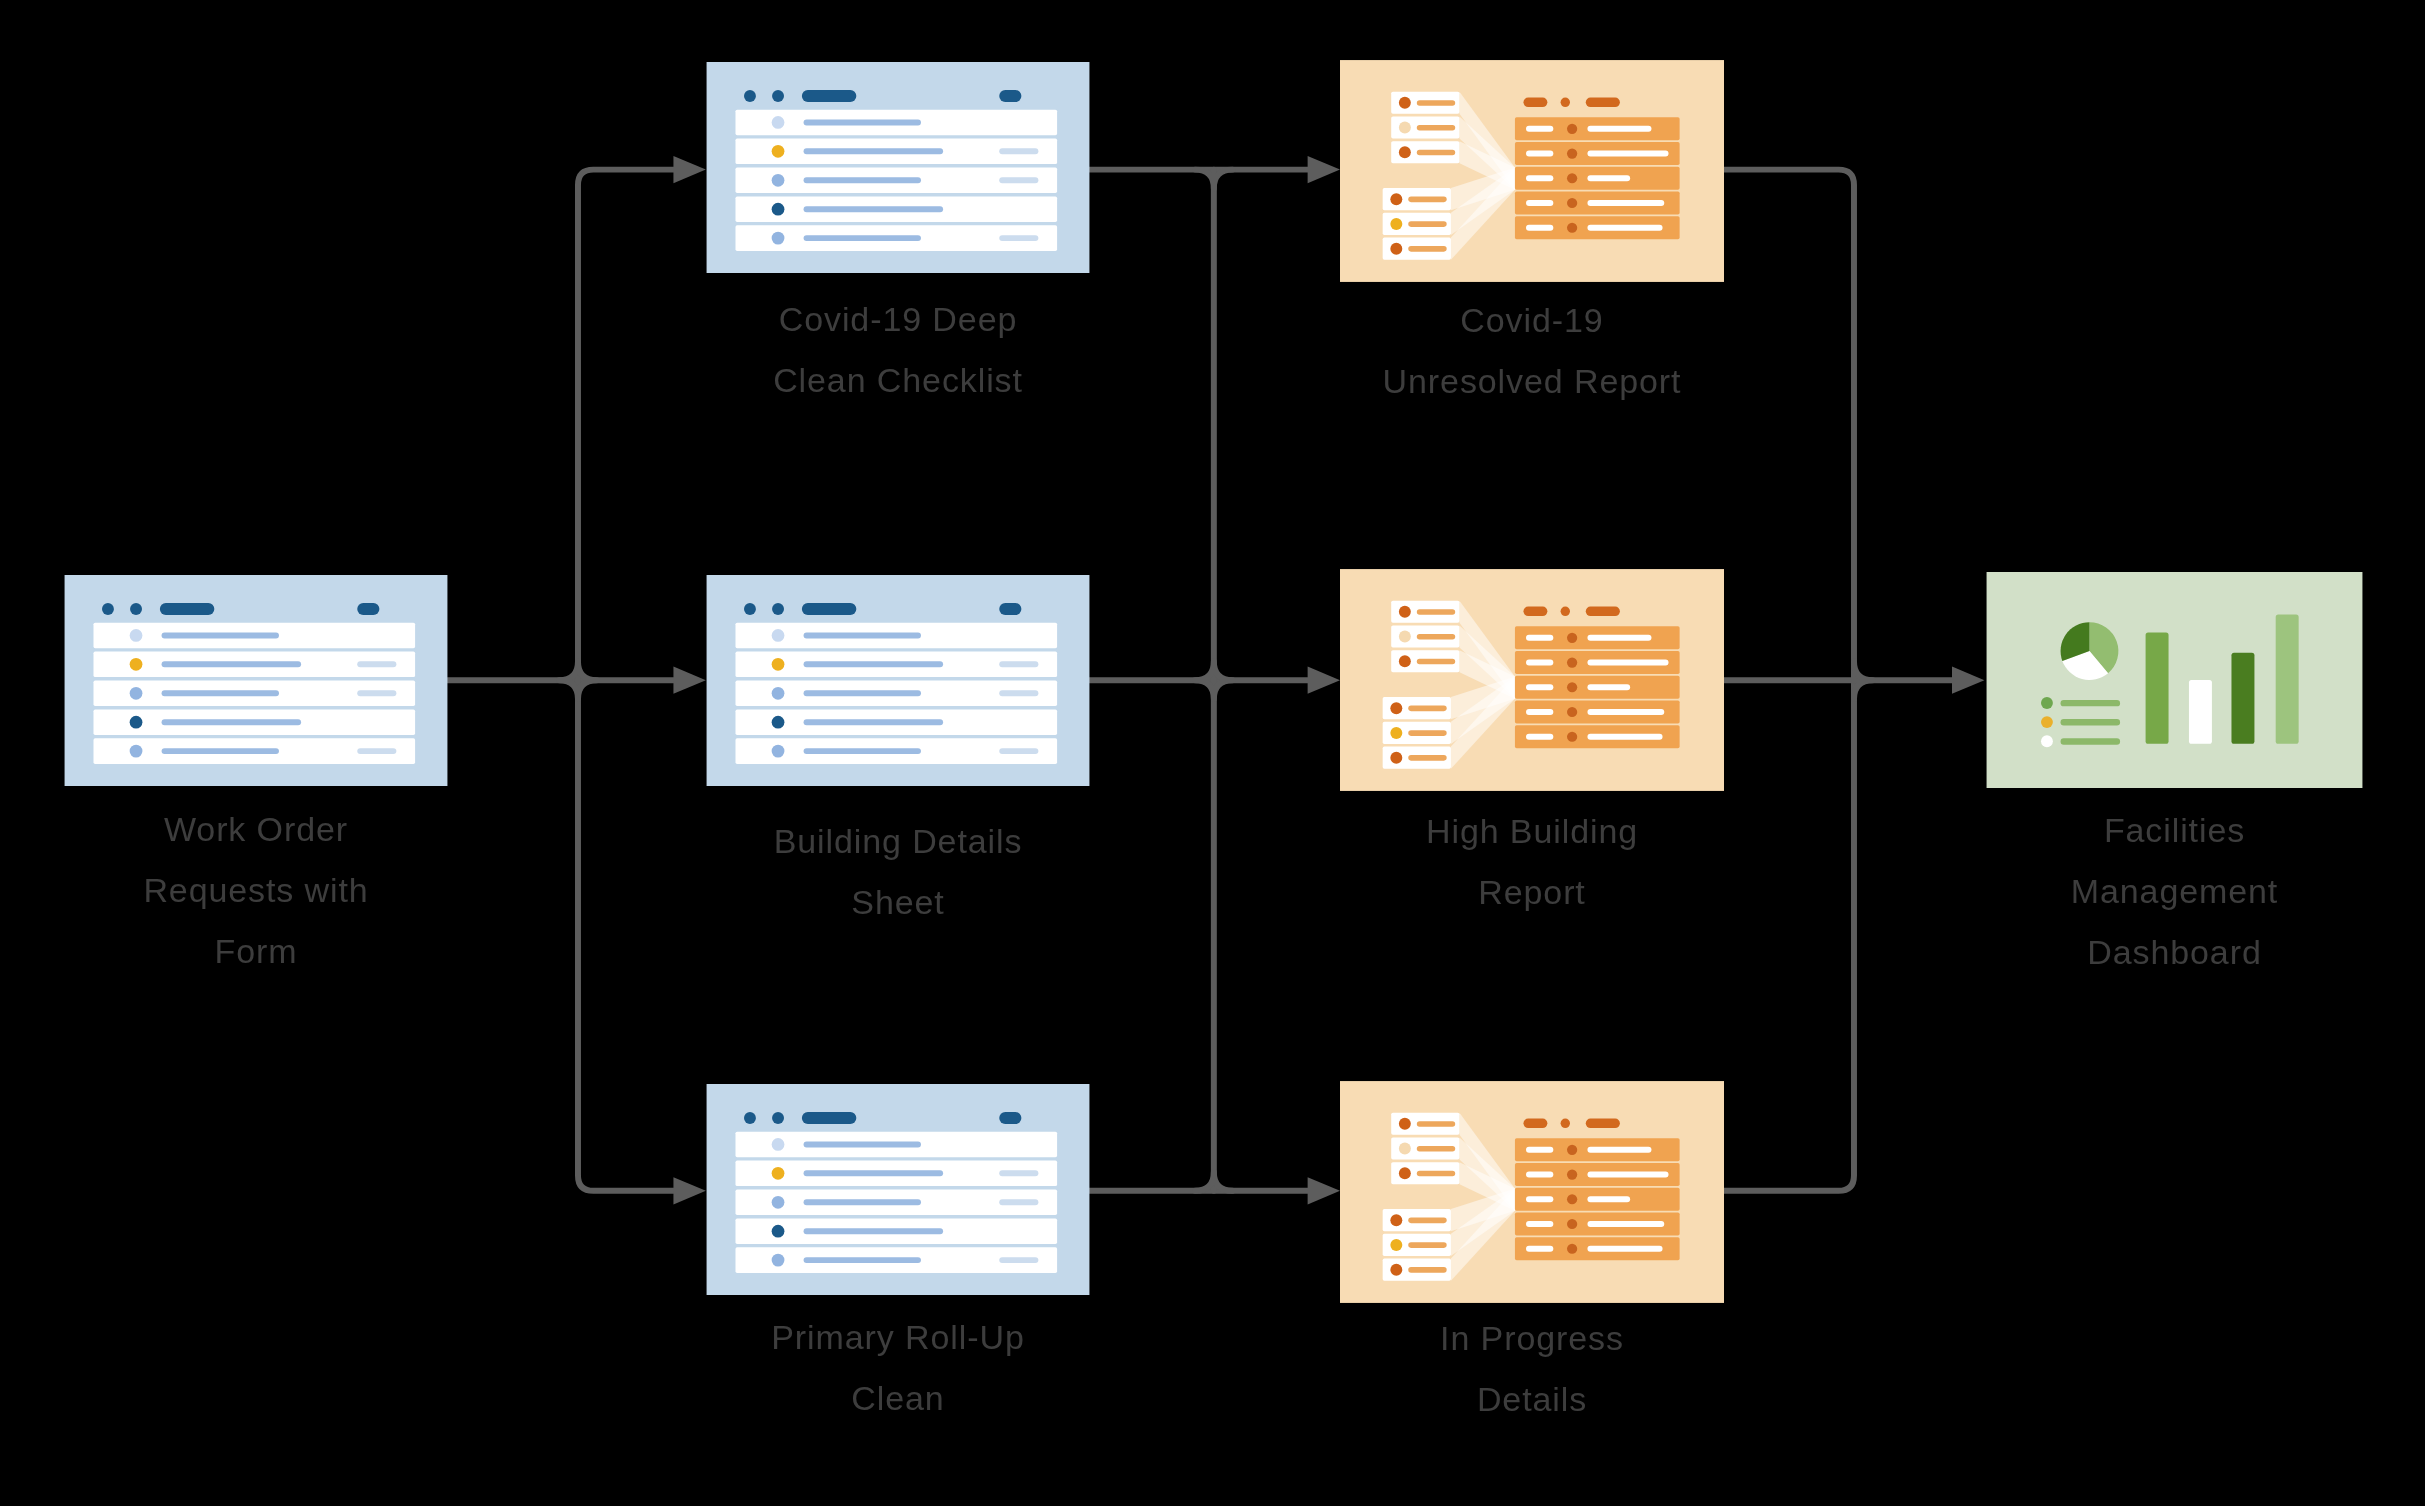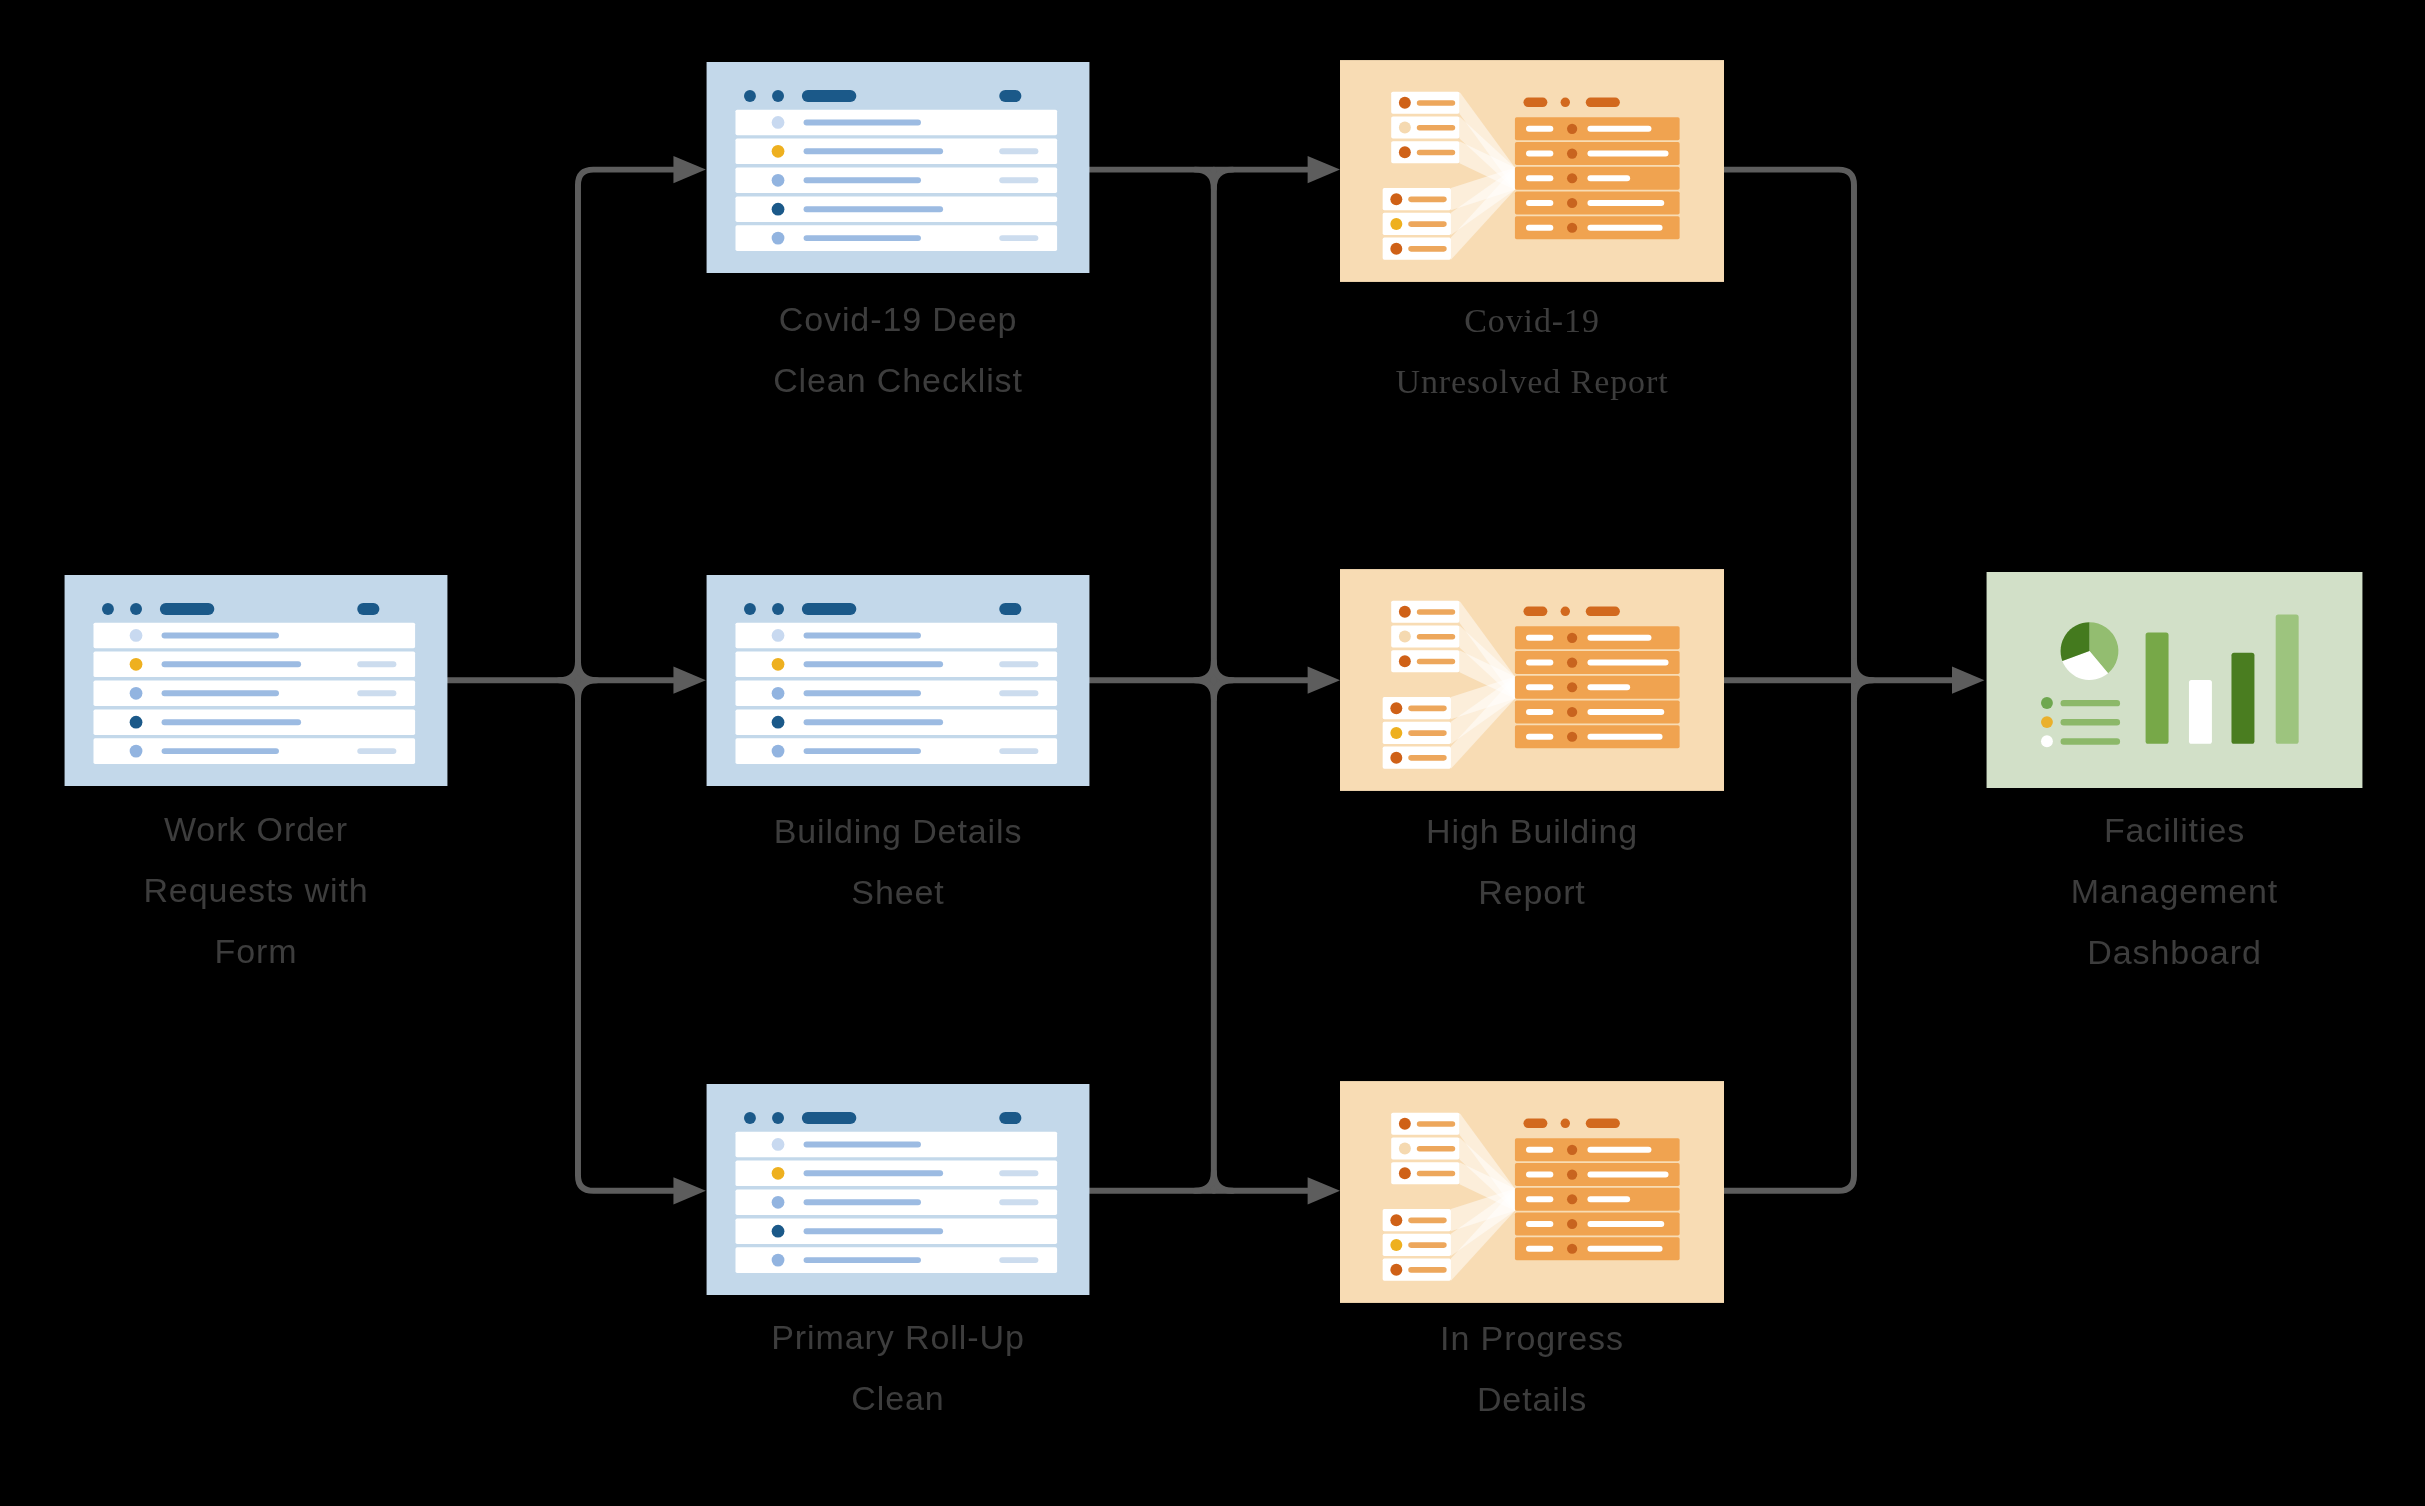--- a/index.html
+++ b/index.html
@@ -162,21 +162,21 @@
           <rect x="344" y="135.5" width="46" height="7" rx="3.5" fill="#ccdcee"></rect>
         <rect x="34" y="158" width="378" height="30" rx="2" fill="#fff"></rect>
         <circle cx="84" cy="173" r="7.5" fill="#1b5989"></circle>
           <rect x="114" y="169.5" width="164" height="7" rx="3.5" fill="#9cbbe2"></rect>
         <rect x="34" y="192" width="378" height="30" rx="2" fill="#fff"></rect>
         <circle cx="84" cy="207" r="7.5" fill="#92b4e0"></circle>
           <rect x="114" y="203.5" width="138" height="7" rx="3.5" fill="#9cbbe2"></rect>
           <rect x="344" y="203.5" width="46" height="7" rx="3.5" fill="#ccdcee"></rect>
       </g>
     </svg>
-    <div class="label" style="top:226px;">Building Details
+    <div class="label" style="top:236px;">Building Details
 Sheet</div>
   </div>
 
   <div class="node" style="left:706px; top:1084px; width:384px;">
     <svg class="icon" width="384" height="211" viewBox="0 0 450 248">
       <rect width="450" height="248" fill="#c3d8ea"></rect>
       <g>
         <circle cx="51" cy="40" r="7" fill="#1b5989"></circle>
           <circle cx="84" cy="40" r="7" fill="#1b5989"></circle>
         <rect x="112" y="33" width="64" height="14" rx="7" fill="#1b5989"></rect>
@@ -259,21 +259,21 @@
         <rect x="205" y="154" width="193" height="27" rx="2" fill="#f0a350"></rect>
           <rect x="218" y="164" width="32" height="7" rx="3.5" fill="#fff"></rect>
           <circle cx="272" cy="167.5" r="6" fill="#c8641f"></circle>
           <rect x="290" y="164" width="90" height="7" rx="3.5" fill="#fff"></rect>
         <rect x="205" y="183" width="193" height="27" rx="2" fill="#f0a350"></rect>
           <rect x="218" y="193" width="32" height="7" rx="3.5" fill="#fff"></rect>
           <circle cx="272" cy="196.5" r="6" fill="#c8641f"></circle>
           <rect x="290" y="193" width="88" height="7" rx="3.5" fill="#fff"></rect>
       </g>
     </svg>
-    <div class="label" style="top:230px;font-family:Liberation Serif, serif;">Covid-19
+    <div class="label" style="top:230px;">Covid-19
 Unresolved Report</div>
   </div>
 
   <div class="node" style="left:1340px; top:569px; width:384px;">
     <svg class="icon" width="384" height="222" viewBox="0 0 450 260">
       <rect width="450" height="260" fill="#f8dcb4"></rect>
       <g fill="rgba(255,255,255,0.5)">
         <polygon points="140,37 205,126 205,152 140,63"></polygon>
           <polygon points="140,66 205,126 205,152 140,92"></polygon>
           <polygon points="140,95 205,126 205,152 140,121"></polygon>

